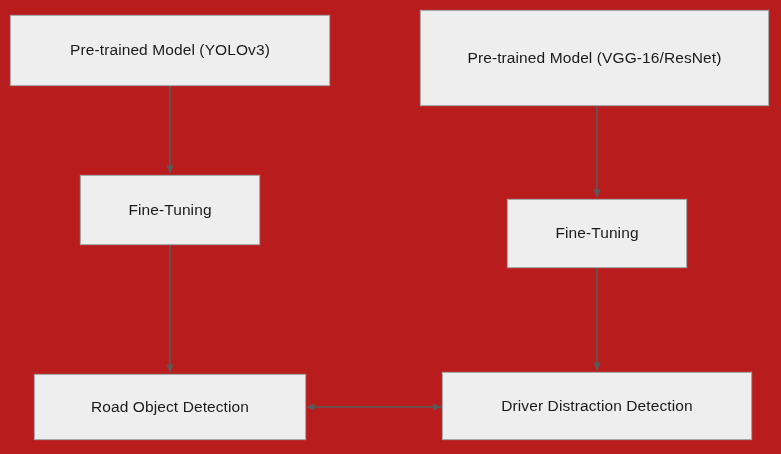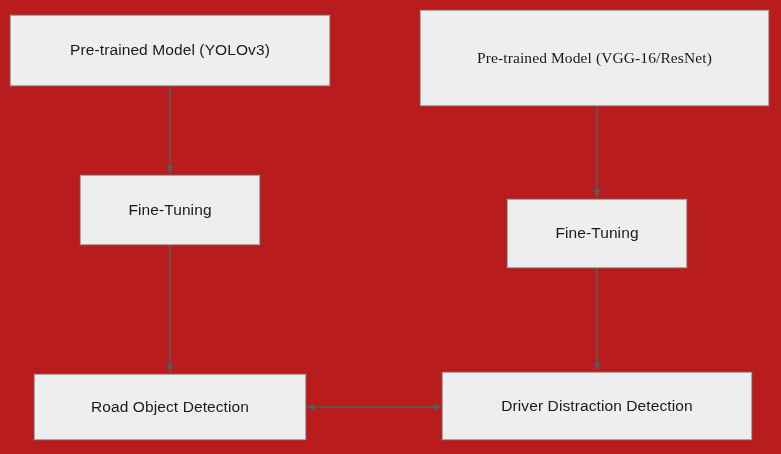--- a/index.html
+++ b/index.html
@@ -70,21 +70,21 @@
     <line x1="597" y1="268" x2="597" y2="370" stroke="#5a5a5a" stroke-width="1.6" marker-end="url(#arrow-end)"></line>
 
     <line x1="307" y1="407" x2="441" y2="407" stroke="#5a5a5a" stroke-width="1.6" marker-start="url(#arrow-start)" marker-end="url(#arrow-end)"></line>
   </svg>
 
   <div class="node-box" style="left:10px; top:15px; width:320px; height:71px;">
     <span class="node-label">Pre-trained Model (YOLOv3)</span>
   </div>
 
   <div class="node-box" style="left:420px; top:10px; width:349px; height:96px;">
-    <span class="node-label" style="max-width:255px; margin:18px auto;font-family:Liberation Serif, serif;">Pre-trained Model (VGG-16/ResNet)</span>
+    <span class="node-label" style="max-width:255px; margin:18px auto;">Pre-trained Model (VGG-16/ResNet)</span>
   </div>
 
   <div class="node-box" style="left:80px; top:175px; width:180px; height:70px;">
     <span class="node-label">Fine-Tuning</span>
   </div>
 
   <div class="node-box" style="left:507px; top:199px; width:180px; height:69px;">
     <span class="node-label">Fine-Tuning</span>
   </div>
 

